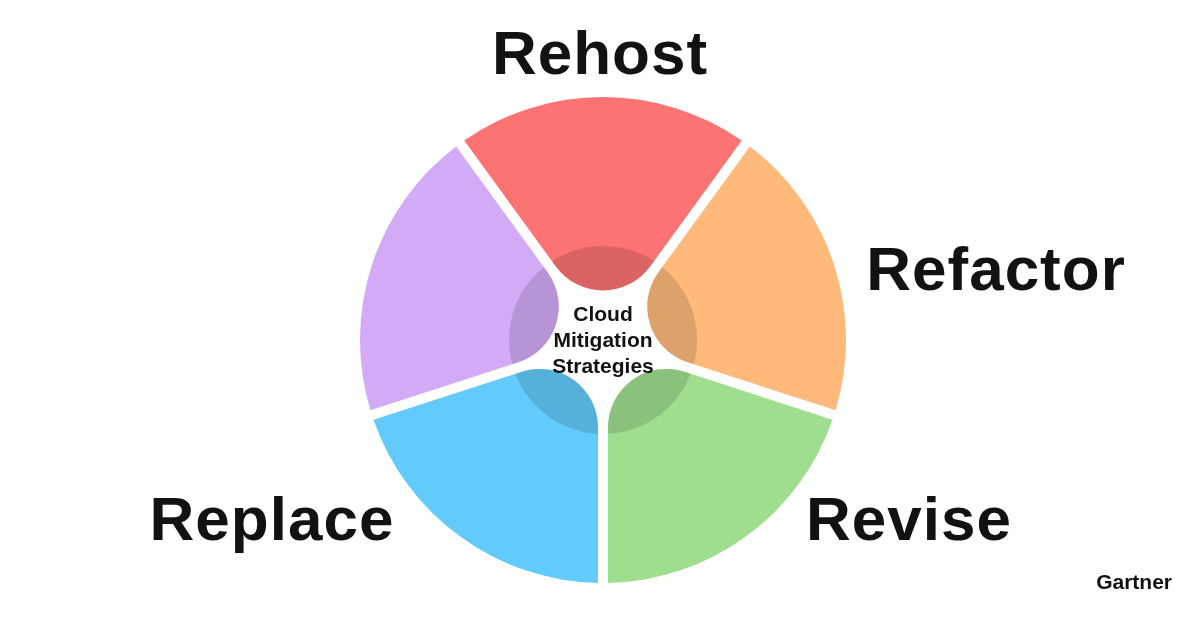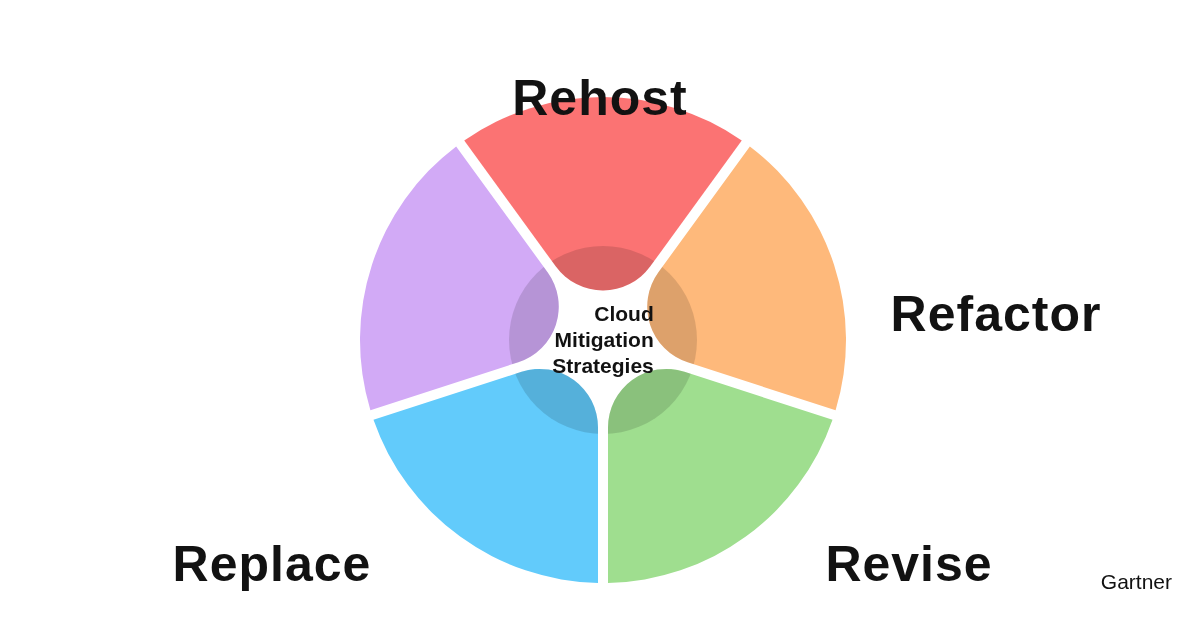--- a/index.html
+++ b/index.html
@@ -9,48 +9,47 @@
     background:#fff;
     overflow:hidden;
     font-family:"Liberation Sans",sans-serif;
   }
   .stage svg{position:absolute;left:0;top:0;}
   .seg-label{
     position:absolute;
     transform:translate(-50%,-50%);
     font-family:"Liberation Sans",sans-serif;
     font-weight:700;
-    font-size:50px;
+    font-size:62px;
     letter-spacing:1px;
     color:#121212;
     white-space:nowrap;
-    margin-top:46px;
   }
   .pos-top{left:600px;top:52px;}
   .pos-right{left:996px;top:268px;}
   .pos-bottom-right{left:909px;top:518px;}
   .pos-bottom-left{left:272px;top:518px;}
   .pos-left{left:217px;top:267px;}
   .center-label{
     position:absolute;
     left:603px;top:340px;
     transform:translate(-50%,-50%);
     font-family:"Liberation Sans",sans-serif;
     font-weight:700;
     font-size:21px;
     line-height:1.24;
     color:#121212;
-    text-align:right;
+    text-align:center;
     white-space:pre-line;
   }
   .attribution{
     position:absolute;
     right:28px;top:570px;
     font-family:"Liberation Sans",sans-serif;
-    font-weight:400;
+    font-weight:700;
     font-size:21px;
     color:#111;
   }
 </style>
 </head>
 <body>
 
 <div class="stage">
 
   <svg width="1200" height="627" viewBox="0 0 1200 627">

